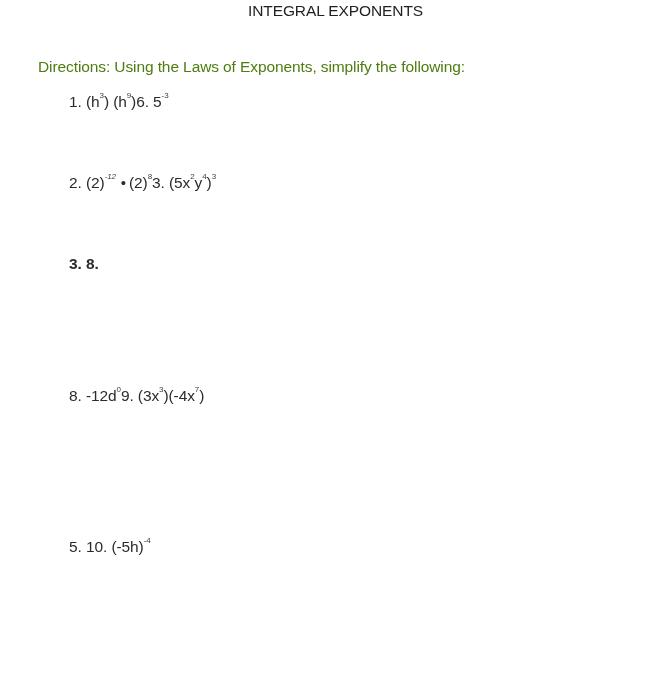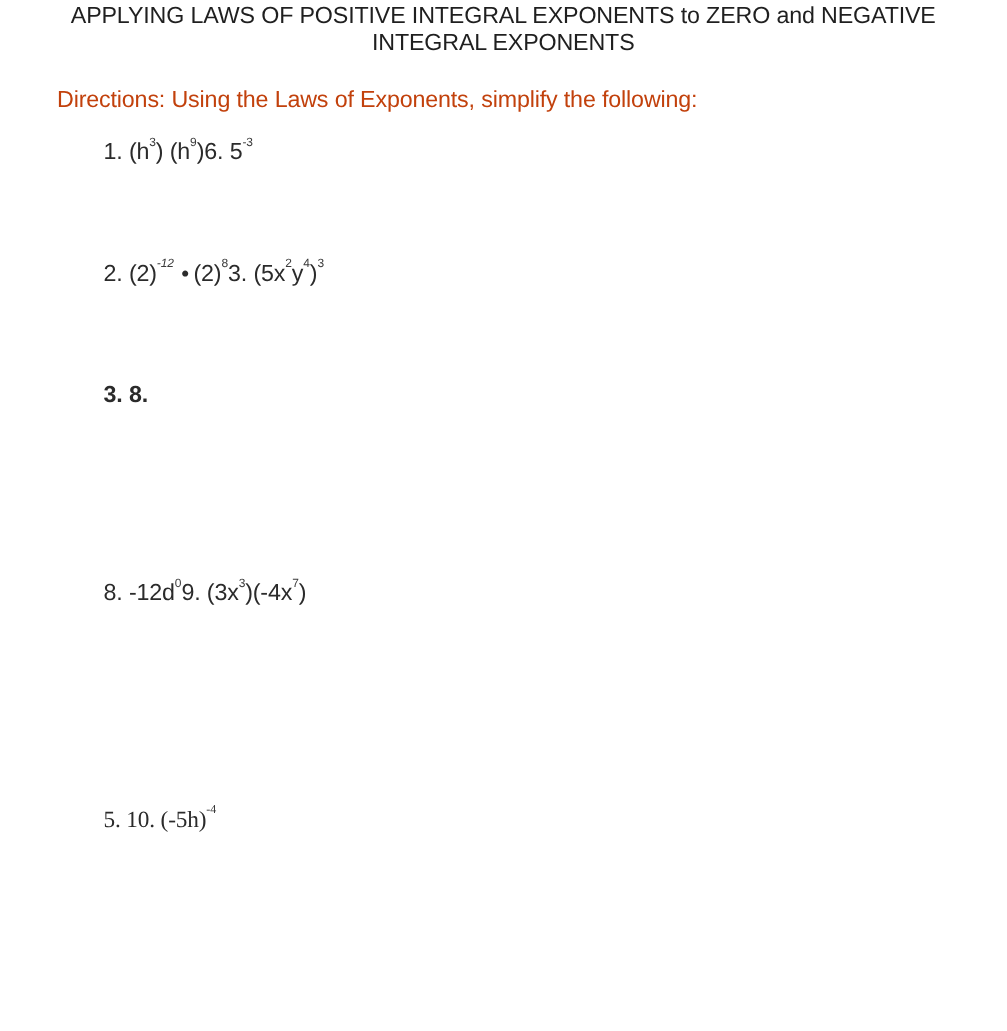--- a/index.html
+++ b/index.html
@@ -25,21 +25,21 @@
       line-height: 18px;
       letter-spacing: -0.1px;
       color: #1f1f1f;
     }
     .title .line { display: block; }
     .directions {
       position: absolute;
       left: 38px;
       top: 58px;
       font-size: 15.5px;
-      color: #c2410c;
+      color: #4d7c0f;
       letter-spacing: -0.1px;
     }
     .item {
       position: absolute;
       left: 38px;
       font-size: 15.5px;
       color: #2b2b2b;
       white-space: nowrap;
       letter-spacing: -0.1px;
       margin-left: 31px;
@@ -54,27 +54,26 @@
     }
     .item sup.wide { margin-right: 2px; font-style: italic; }
     .dot {
       font-size: 15px;
       padding: 0 3px;
     }
     #item-1 { top: 93px; }
     #item-2 { top: 174px; }
     #item-3 { top: 255px; font-weight: bold; }
     #item-4 { top: 387px; }
-    #item-5 { top: 538px; font-family: Liberation Serif, serif; }
+    #item-5 { top: 538px; }
   </style>
 </head>
 <body>
 
 <div class="title">
-  <span class="line">APPLYING LAWS OF POSITIVE INTEGRAL EXPONENTS to ZERO and NEGATIVE</span>
   <span class="line">INTEGRAL EXPONENTS</span>
 </div>
 
 <div class="directions">Directions: Using the Laws of Exponents, simplify the following:</div>
 
 <div class="item" id="item-1"><span>1. (h</span><sup>3</sup><span>) (h</span><sup>9</sup><span>)6. 5</span><sup>-3</sup></div>
 
 <div class="item" id="item-2"><span>2. (2)</span><sup class="wide">-12</sup><span class="dot">•</span><span>(2)</span><sup>8</sup><span>3. (5x</span><sup>2</sup><span>y</span><sup>4</sup><span>)</span><sup>3</sup></div>
 
 <div class="item" id="item-3"><span>3. 8.</span></div>

